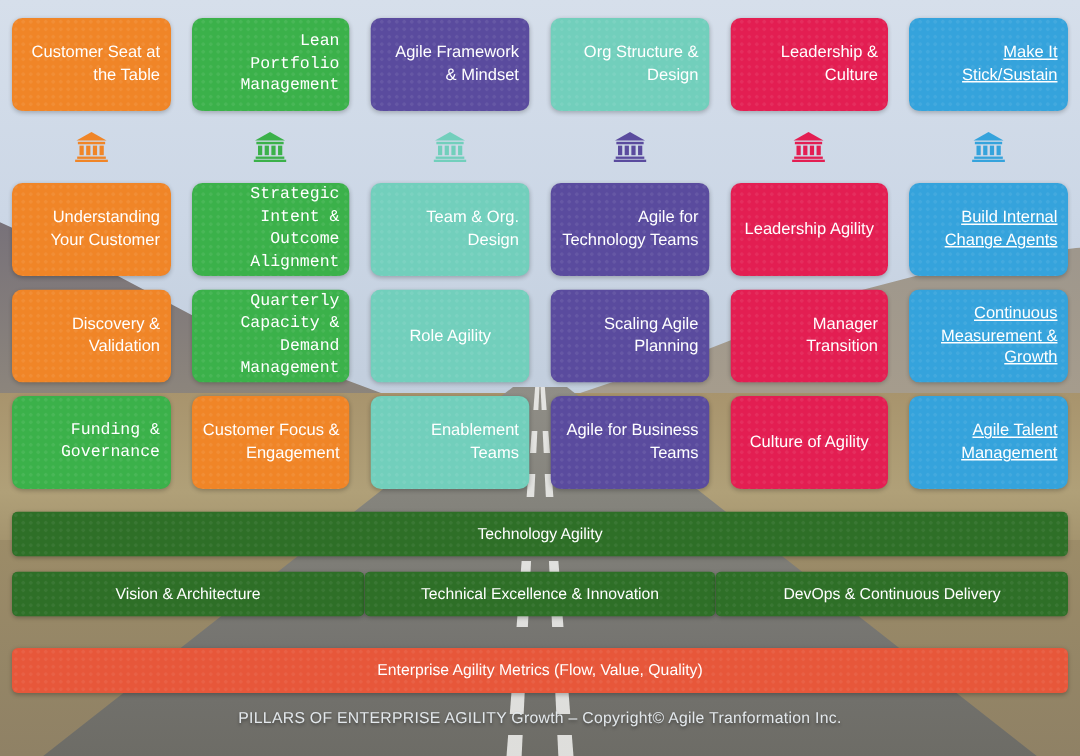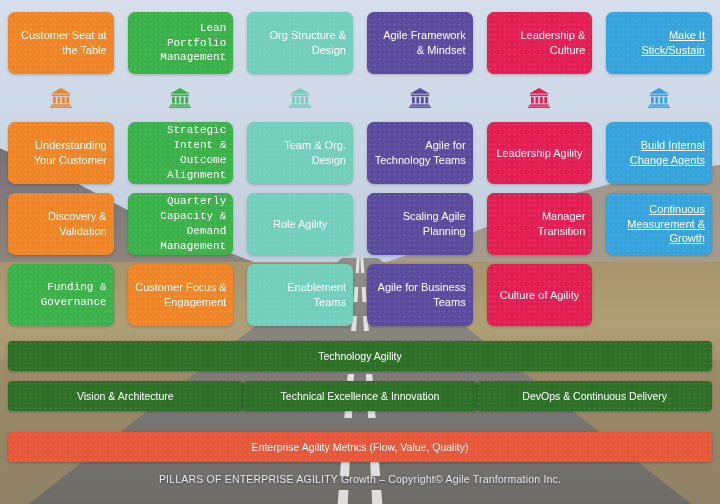--- a/index.html
+++ b/index.html
@@ -74,22 +74,22 @@
   <div class="bg-ground"></div>
   <div class="bg-road"></div>
   <div class="bg-line l"></div>
   <div class="bg-line r"></div>
 
   <div class="content">
 
     <div class="grid6">
       <div class="box c0">Customer Seat at the Table</div>
       <div class="box c1">Lean Portfolio Management</div>
+      <div class="box c3">Agile Framework &amp; Mindset</div>
       <div class="box c2">Org Structure &amp; Design</div>
-      <div class="box c3">Agile Framework &amp; Mindset</div>
       <div class="box c4">Leadership &amp; Culture</div>
       <div class="box c5">Make It Stick/Sustain</div>
     </div>
 
     <div class="icon-row">
       <span class="ic0">
           <svg viewBox="0 0 24 22" width="22" height="20" fill="currentColor">
             <path d="M12 0 L23 6.2 H1 Z"></path>
             <rect x="2" y="7.2" width="20" height="1.8"></rect>
             <rect x="3.2" y="10" width="3.1" height="7"></rect>
@@ -179,20 +179,21 @@
       <div class="box c4">Manager Transition</div>
       <div class="box c5">Continuous Measurement &amp; Growth</div>
     </div>
 
     <div class="grid6 row-items last">
       <div class="box c1">Funding &amp; Governance</div>
       <div class="box c0">Customer Focus &amp; Engagement</div>
       <div class="box c2">Enablement Teams</div>
       <div class="box c3">Agile for Business Teams</div>
       <div class="box c4">Culture of Agility</div>
+      <div class="box c5">Agile Talent Management</div>
     </div>
 
     <div class="band band-green band-tech">Technology Agility</div>
 
     <div class="grid3">
       <div class="band band-green">Vision &amp; Architecture</div>
       <div class="band band-green">Technical Excellence &amp; Innovation</div>
       <div class="band band-green">DevOps &amp; Continuous Delivery</div>
     </div>
 

